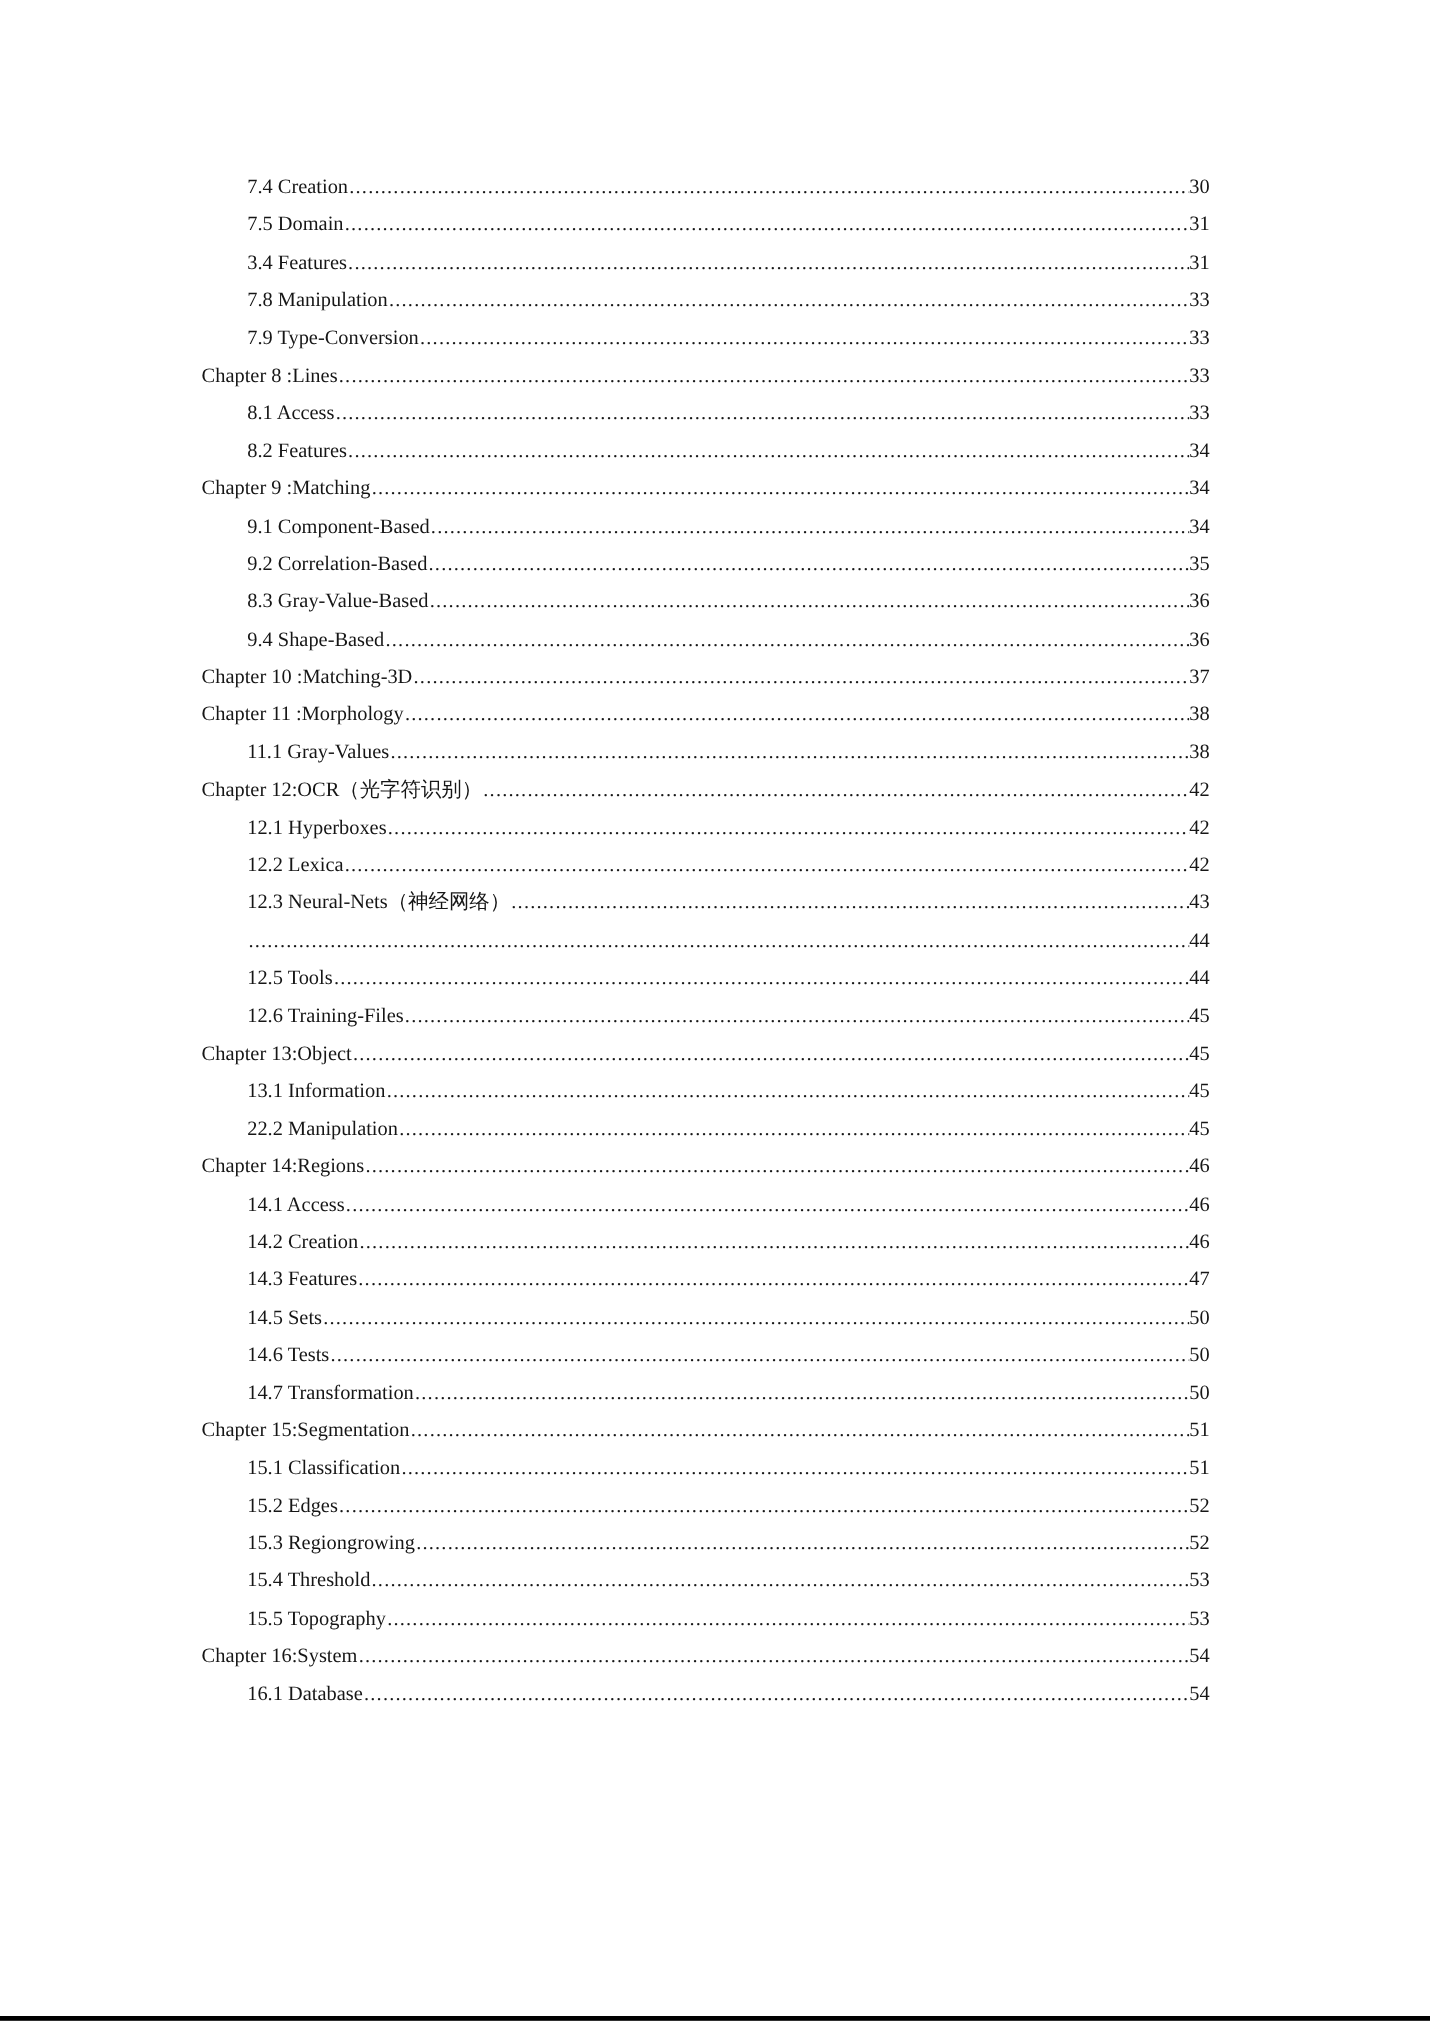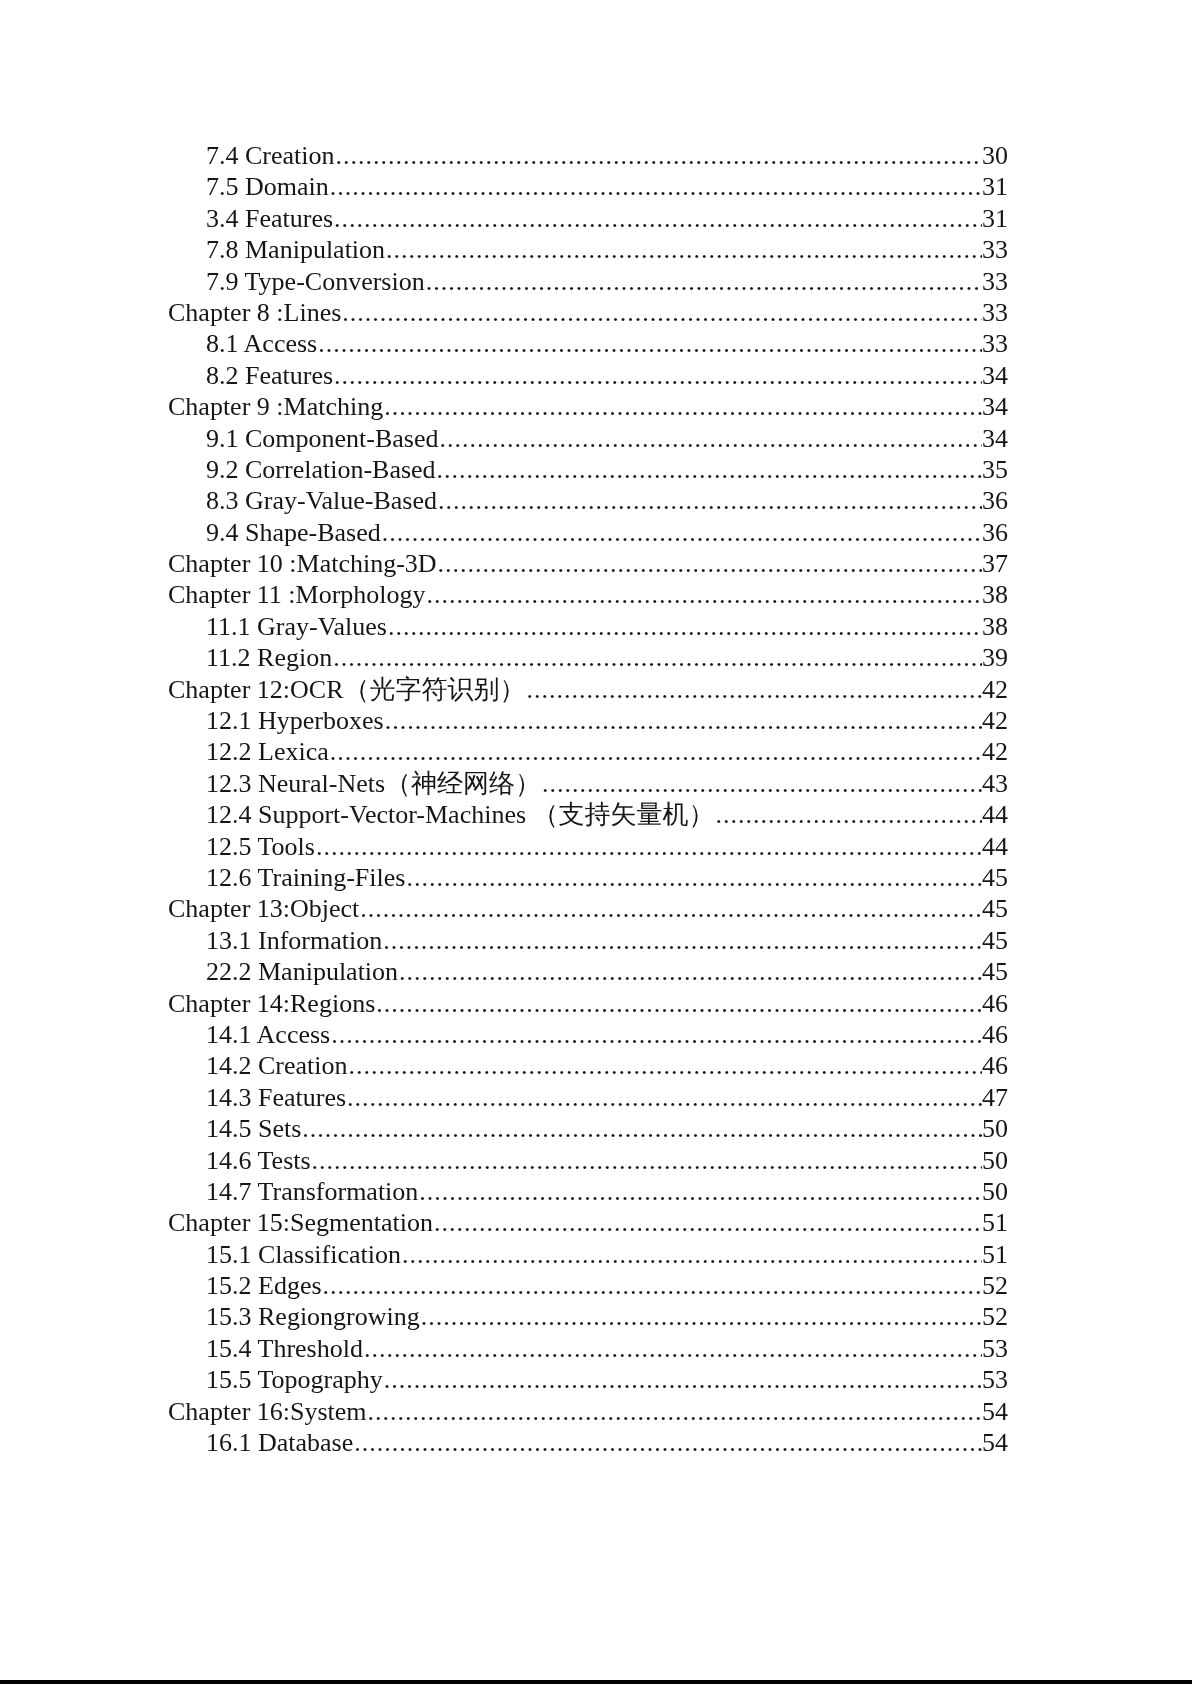--- a/index.html
+++ b/index.html
@@ -25,21 +25,21 @@
     position: absolute;
     top: 140px;
     left: 168px;
     width: 840px; 
   }
   .entry {
     display: flex;
     align-items: baseline;
     height: 31.4px;
     line-height: 31.4px;
-    font-size: 26px;
+    font-size: 17px;
     white-space: nowrap;
   }
   .entry.indent {
     padding-left: 38px;
   }
   .entry .label {
     flex: 0 0 auto;
   }
   .entry .dots {
     flex: 1 1 auto;
@@ -142,25 +142,20 @@
       <div class="entry">
     <span class="label">Chapter 11 :Morphology</span>
     <span class="dots"></span>
     <span class="pagenum">38</span>
   </div>
       <div class="entry indent">
     <span class="label">11.1 Gray-Values</span>
     <span class="dots"></span>
     <span class="pagenum">38</span>
   </div>
-      <div class="entry indent">
-    <span class="label">11.2 Region</span>
-    <span class="dots"></span>
-    <span class="pagenum">39</span>
-  </div>
       <div class="entry">
     <span class="label">Chapter 12:OCR（光字符识别）</span>
     <span class="dots"></span>
     <span class="pagenum">42</span>
   </div>
       <div class="entry indent">
     <span class="label">12.1 Hyperboxes</span>
     <span class="dots"></span>
     <span class="pagenum">42</span>
   </div>
@@ -168,21 +163,20 @@
     <span class="label">12.2 Lexica</span>
     <span class="dots"></span>
     <span class="pagenum">42</span>
   </div>
       <div class="entry indent">
     <span class="label">12.3 Neural-Nets（神经网络）</span>
     <span class="dots"></span>
     <span class="pagenum">43</span>
   </div>
       <div class="entry indent">
-    <span class="label">12.4 Support-Vector-Machines （支持矢量机）</span>
     <span class="dots"></span>
     <span class="pagenum">44</span>
   </div>
       <div class="entry indent">
     <span class="label">12.5 Tools</span>
     <span class="dots"></span>
     <span class="pagenum">44</span>
   </div>
       <div class="entry indent">
     <span class="label">12.6 Training-Files</span>

